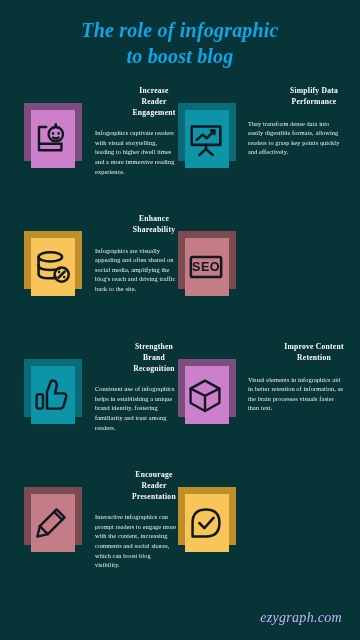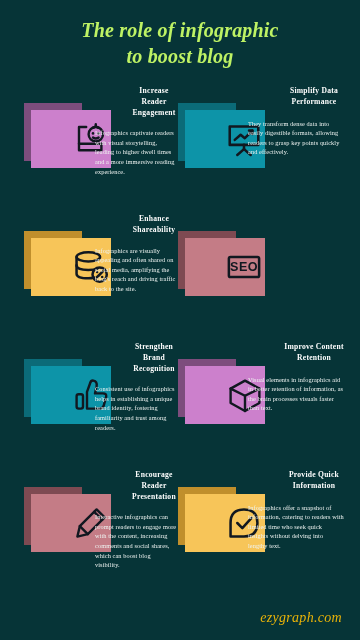--- a/index.html
+++ b/index.html
@@ -13,21 +13,21 @@
   .page { position:relative; width:360px; height:640px; }
 
   .title {
     position:absolute;
     left:0; top:18px; width:360px;
     text-align:center;
     font-family:"Liberation Serif", serif;
     font-weight:bold; font-style:italic;
     font-size:20px;
     line-height:1.28;
-    color:#bef264;
+    color:#0ea5e9;
     letter-spacing:0.2px;
   }
 
   .rows { position:absolute; left:0; top:86px; width:360px; }
   .row { position:relative; height:128px; }
   .row.last { height:120px; }
 
   .cell { position:absolute; top:0; width:180px; height:100%; }
   .cell.left  { left:0; }
   .cell.right { left:180px; }
@@ -35,22 +35,22 @@
   
   .art { position:absolute; left:0; top:0; width:90px; height:100%; }
   .shadow {
     position:absolute;
     left:24px; top:17px;
     width:58px; height:58px;
   }
   .card {
     position:absolute;
     left:31px; top:24px;
-    width:80px; height:58px;
-    display:flex; align-items:center; justify-content:flex-end;
+    width:44px; height:58px;
+    display:flex; align-items:center; justify-content:flex-start;
   }
   .cell.right .shadow { left:-2px; }
   .cell.right .card   { left:5px; }
 
   .card svg { display:block; }
   .card svg * { stroke:#111820; fill:none; stroke-width:6; stroke-linecap:round; stroke-linejoin:round; }
   .card svg .solid { fill:#111820; stroke:none; }
 
   .txt {
     position:absolute;
@@ -79,21 +79,21 @@
     letter-spacing:0.1px;
   }
   .cell.right .body { margin-top:11px; }
 
   .footer {
     position:absolute;
     right:18px; bottom:14px;
     font-family:"Liberation Serif", serif;
     font-style:italic;
     font-size:14px;
-    color:#eab308;
+    color:#c4b5fd;
     letter-spacing:0.3px;
   }
 </style>
 </head>
 <body>
 
 <div class="page">
 
   <div class="title">
     <div>The role of infographic</div>
@@ -253,24 +253,20 @@
           <div class="shadow" style="background:#c08f2c"></div>
           <div class="card" style="background:#f7c559">
             <span>
               <svg viewBox="0 0 100 100" width="42" height="42">
                 <path d="M18 82 V50 Q18 18 50 18 Q82 18 82 50 Q82 82 50 82 Z"></path>
                 <path d="M34 50 L46 62 L68 38"></path>
               </svg>
             </span>
           </div>
         </div>
-        <div class="txt">
-          <div class="head">Provide Quick Information</div>
-          <div class="body">Infographics offer a snapshot of information, catering to readers with limited time who seek quick insights without delving into lengthy text.</div>
-        </div>
       </div>
     </div>
 
   </div>
 
   <div class="footer">ezygraph.com</div>
 
 </div>
 
 </body></html>

